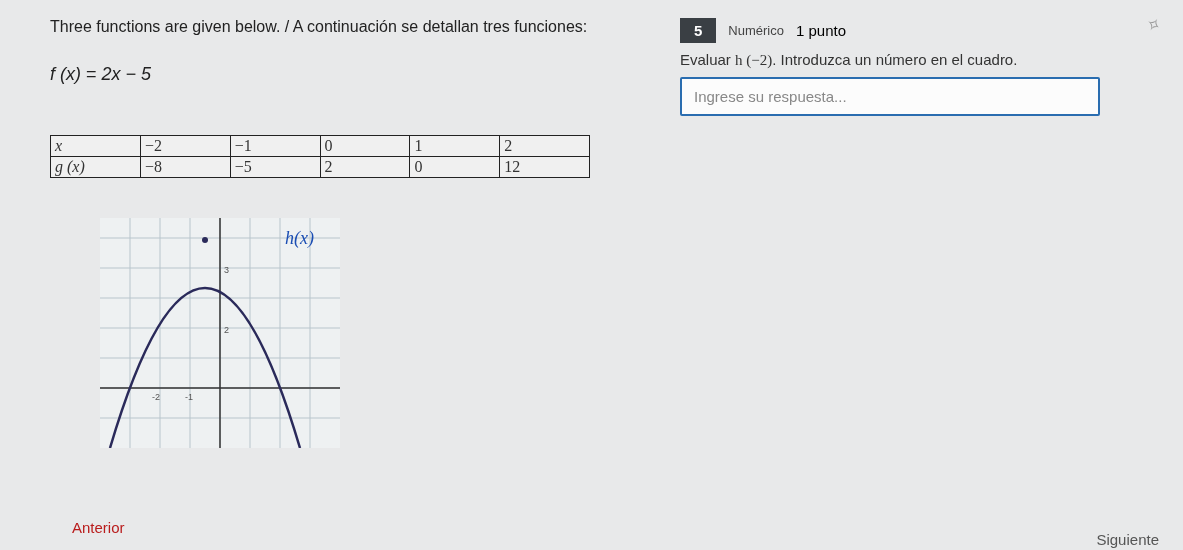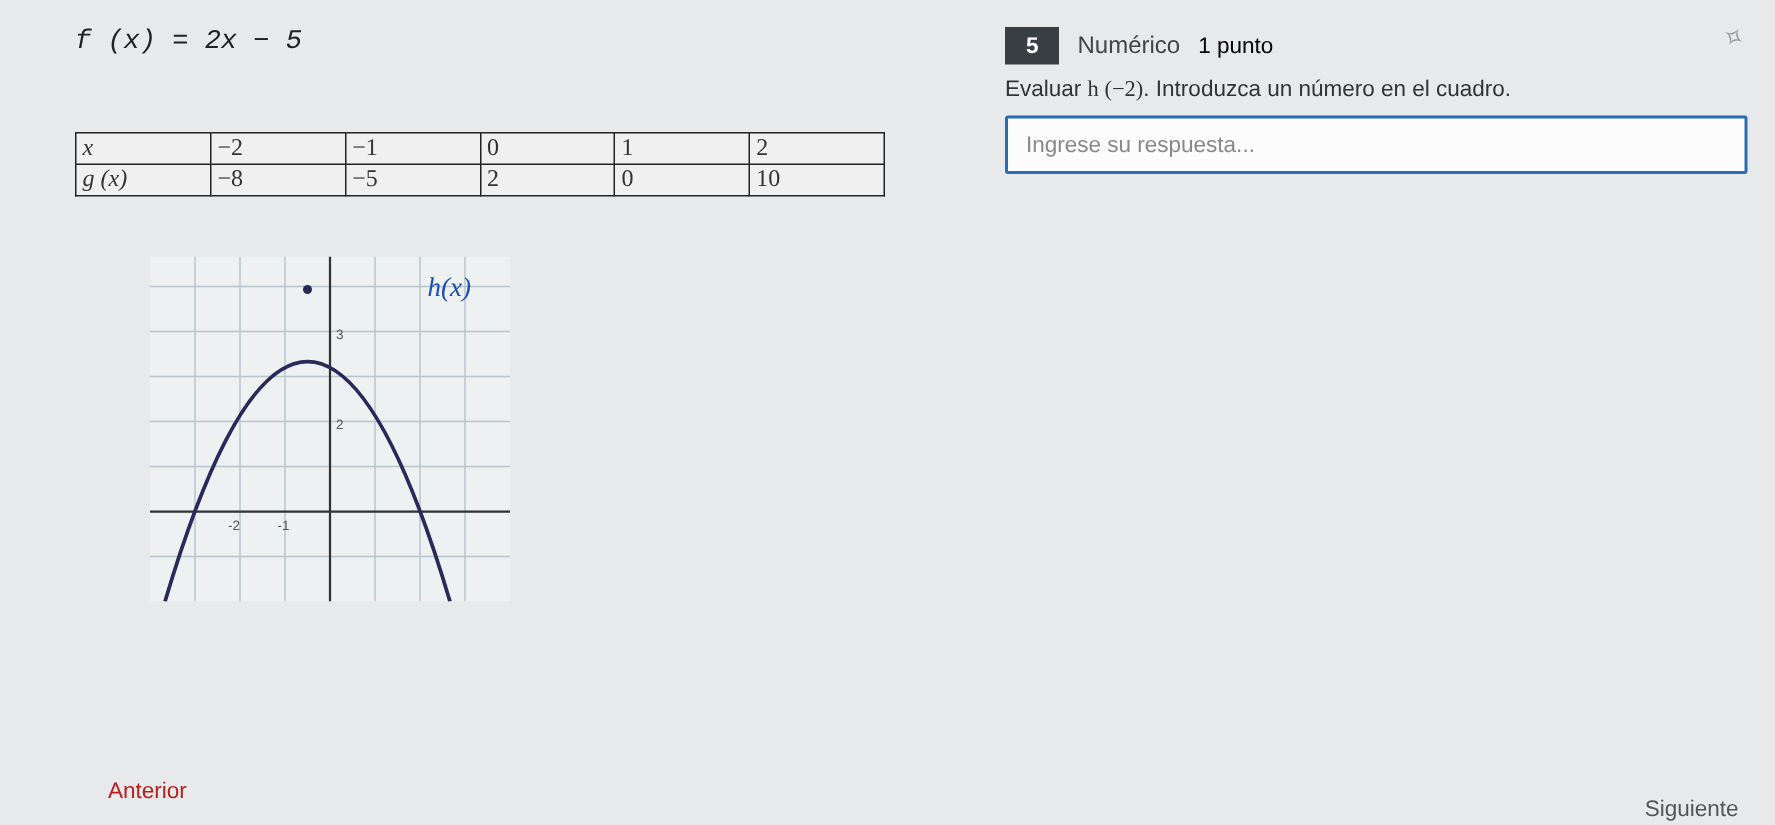--- a/index.html
+++ b/index.html
@@ -27,21 +27,21 @@
     flex: 1;
     padding: 18px 20px 0 80px;
     position: relative;
   }
   .intro {
     font-size: 16px;
     color: #222;
     margin-bottom: 28px;
   }
   .equation {
-    font-family: Liberation Mono, monospace;
+    font-family: Liberation Sans, sans-serif;
     font-style: italic;
     font-size: 18px;
     color: #222;
     margin-bottom: 50px;
   }
   .equation .nonit { font-style: normal; }
   table.gtable {
     border-collapse: collapse;
     width: 540px;
     margin-bottom: 40px;
@@ -77,35 +77,35 @@
     gap: 12px;
     margin-bottom: 8px;
   }
   .q-num {
     background: #3a3f44;
     color: #fff;
     padding: 4px 14px;
     font-size: 15px;
     font-weight: bold;
   }
-  .q-type { font-size: 16px; color: #444; }
+  .q-type { font-size: 13px; color: #444; }
   .q-points { font-size: 15px; color: #000000; }
   .prompt {
     font-size: 15px;
     color: #222;
     line-height: 1.4;
   }
   .prompt .mi { font-family: "Times New Roman", serif; font-style: italic; }
   .prompt-es { color: #333; margin-top: 2px; margin-bottom: 8px; font-size: 15px;}
   .prompt-es .mi { font-family: "Times New Roman", serif; }
   .answer-box {
     border: 2px solid #2a6db0;
     background: #fcfcfc;
     border-radius: 2px;
-    width: 495px;
+    width: 420px;
     padding: 8px 10px;
     font-size: 15px;
     color: #666;
   }
   .answer-box input {
     border: none;
     outline: none;
     background: transparent;
     width: 100%;
     font-size: 15px;
@@ -133,20 +133,21 @@
     right: 24px;
     color: #555;
     font-size: 15px;
   }
 </style>
 </head>
 <body>
 
 <div class="page">
   <div class="left-col">
+    <div class="intro">Three functions are given below. / A continuación se detallan tres funciones:</div>
 
     <div class="equation">
       <span>f (x)</span><span class="nonit"> = </span><span>2x − 5</span>
     </div>
 
     <table class="gtable">
       <tbody>
           <tr>
         <td class="head">x</td>
         <td>−2</td>
@@ -154,21 +155,21 @@
         <td>0</td>
         <td>1</td>
         <td>2</td>
       </tr>
       <tr>
         <td class="head">g (x)</td>
         <td>−8</td>
         <td>−5</td>
         <td>2</td>
         <td>0</td>
-        <td>10</td>
+        <td>12</td>
       </tr>
     </tbody>
       </table>
 
     <div class="graph-wrap">
       <svg width="240" height="230" viewBox="0 0 240 230">
         <rect x="0" y="0" width="240" height="230" fill="#eef1f2"></rect>
 
         <g stroke="#b8c5cc" stroke-width="1">
           <line x1="0" y1="20" x2="240" y2="20"></line>

